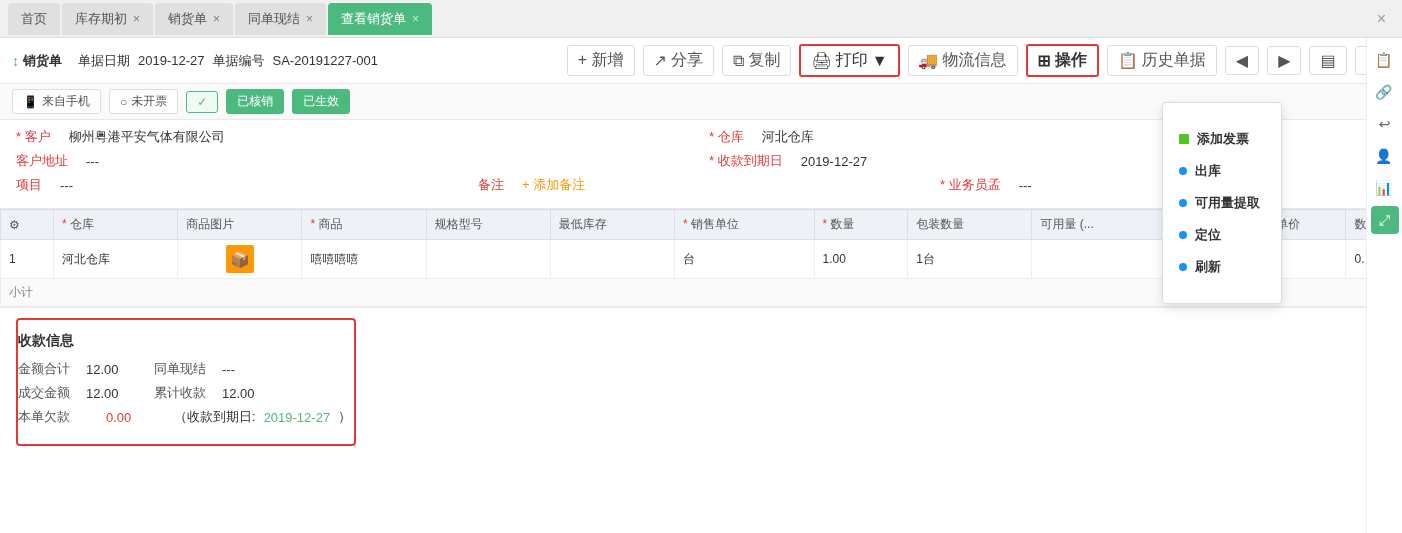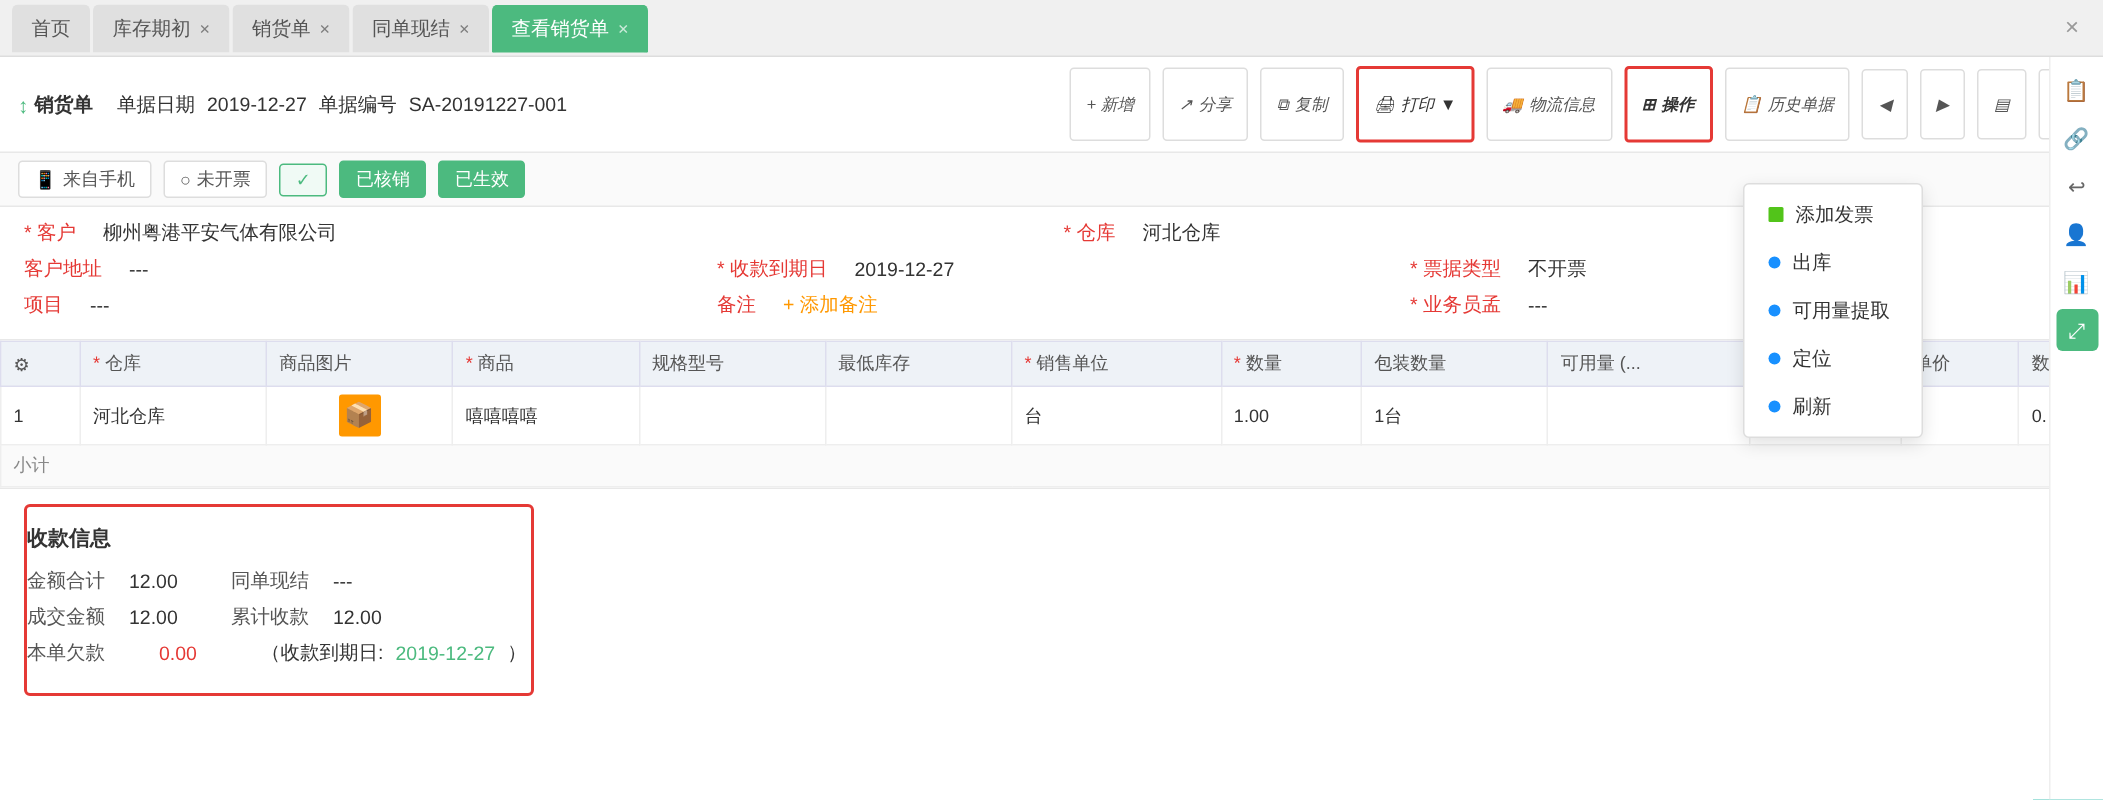--- a/index.html
+++ b/index.html
@@ -33,23 +33,23 @@
     }
     .doc-title { display: flex; align-items: center; gap: 4px; font-weight: bold; color: #333; }
     .doc-title .icon { color: #4cba7f; font-size: 14px; }
     .doc-meta { display: flex; align-items: center; gap: 8px; font-size: 13px; color: #555; }
     .doc-meta span { color: #333; }
 
     .doc-actions {
       margin-left: auto; display: flex; align-items: center; gap: 8px;
     }
     .action-btn {
-      display: flex; align-items: center; gap: 4px; padding: 16px 10px;
+      display: flex; align-items: center; gap: 4px; padding: 4px 10px;
       border: 1px solid #ddd; border-radius: 3px; cursor: pointer; background: #fff;
-      font-size: 11px; color: #555; white-space: nowrap; font-style: italic;
+      font-size: 16px; color: #555; white-space: nowrap;
     }
     .action-btn.active-highlight {
       background: #fff; border: 2px solid #e53935; color: #333; font-weight: bold;
     }
 
     
     .toolbar-row {
       display: flex; align-items: center; padding: 5px 12px; border-bottom: 1px solid #e8e8e8;
       background: #fafafa; gap: 8px;
     }
@@ -103,24 +103,25 @@
       height: 100%;
     }
     .sidebar-icon {
       width: 28px; height: 28px; display: flex; align-items: center; justify-content: center;
       border-radius: 4px; cursor: pointer; font-size: 14px; color: #666;
     }
     .sidebar-icon.active { background: #4cba7f; color: #fff; }
 
     
     .dropdown-menu {
-      position: absolute; top: 84px; right: 120px;
+      position: absolute; top: 64px; right: 120px;
       background: #fff; border: 1px solid #ddd; border-radius: 4px;
       box-shadow: 0 4px 12px rgba(0,0,0,0.12); z-index: 100; min-width: 120px;
-      padding: 4px 0;
+      padding: 20px 0;
+      font-weight: bold;
     }
     .dropdown-item {
       display: flex; align-items: center; gap: 8px; padding: 7px 16px;
       cursor: pointer; font-size: 13px; color: #333;
     }
     .dropdown-item .dot { width: 8px; height: 8px; border-radius: 50%; display: inline-block; }
     .dropdown-item .dot.blue { background: #1890ff; }
     .dropdown-item .square { width: 10px; height: 10px; background: #52c41a; display: inline-block; border-radius: 1px; }
     
     .print-highlight {
@@ -234,24 +235,20 @@
         </div>
       </div>
       <div class="form-row">
         <div class="form-field">
           <span class="form-label">客户地址</span>
           <span class="form-value">---</span>
         </div>
         <div class="form-field">
           <span class="form-label">* 收款到期日</span>
           <span class="form-value">2019-12-27</span>
-        </div>
-        <div class="form-field">
-          <span class="form-label">* 票据类型</span>
-          <span class="form-value">不开票</span>
         </div>
       </div>
       <div class="form-row">
         <div class="form-field">
           <span class="form-label">项目</span>
           <span class="form-value">---</span>
         </div>
         <div class="form-field">
           <span class="form-label">备注</span>
           <span class="add-note">+ 添加备注</span>

